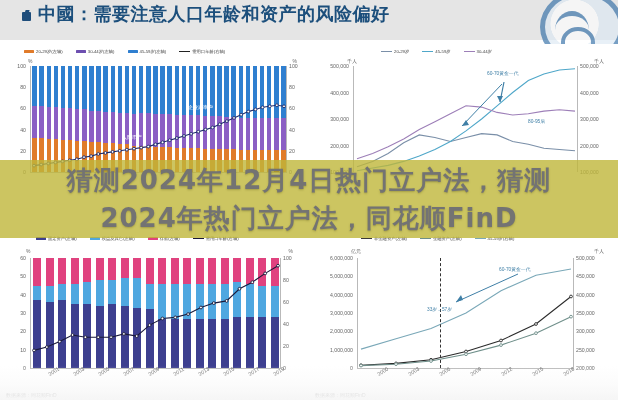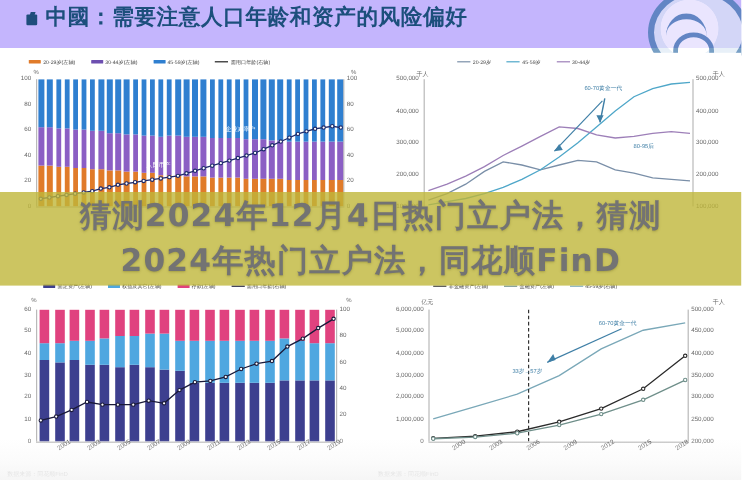--- a/index.html
+++ b/index.html
@@ -6,21 +6,21 @@
   body{
     width:618px;height:400px;overflow:hidden;
     font-family:"Liberation Sans","DejaVu Sans",sans-serif;
     background:#ffffff;position:relative;
   }
   .page{position:relative;width:618px;height:400px;overflow:hidden;background:#fff;}
 
   
   .slide-header{
     position:absolute;left:0;top:0;width:618px;height:40px;
-    background:#c4b5fd;
+    background:#e5e5e5;
   }
   .hdr-bullet{
     position:absolute;left:22px;top:12px;width:9px;height:9px;
     background:#1e4d7b;border-radius:1px;
   }
   .hdr-bullet:after{
     content:"";position:absolute;left:3px;top:-2px;width:4px;height:4px;
     background:#1e4d7b;transform:skewX(-18deg);
   }
   .hdr-title{

